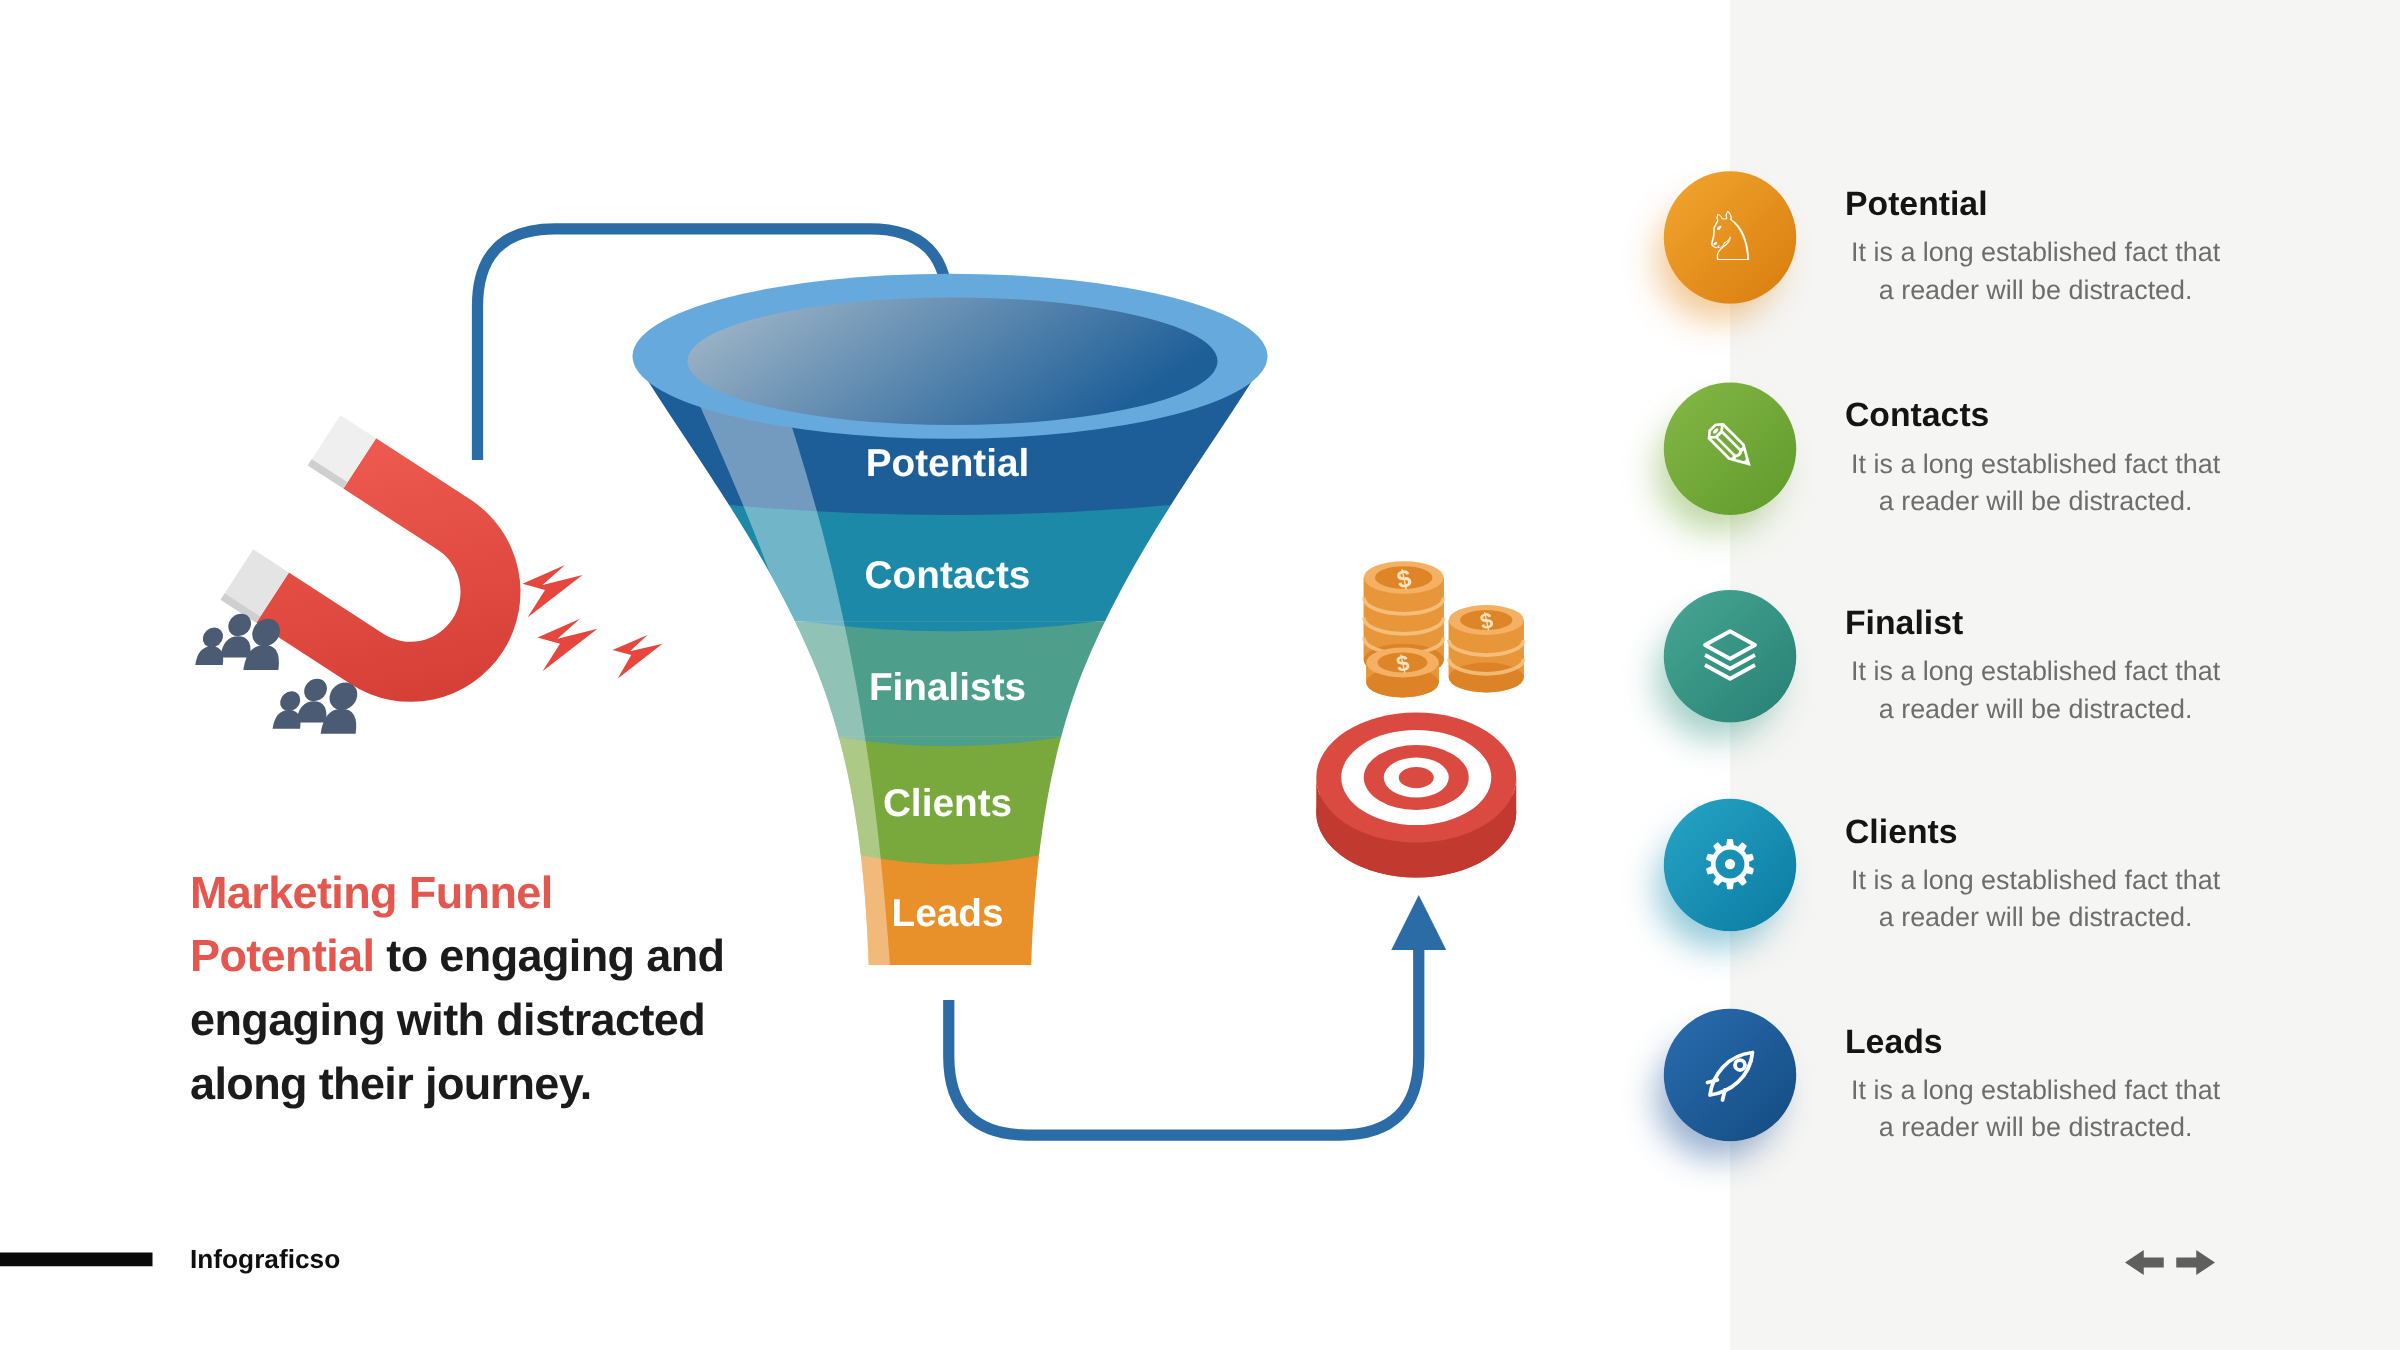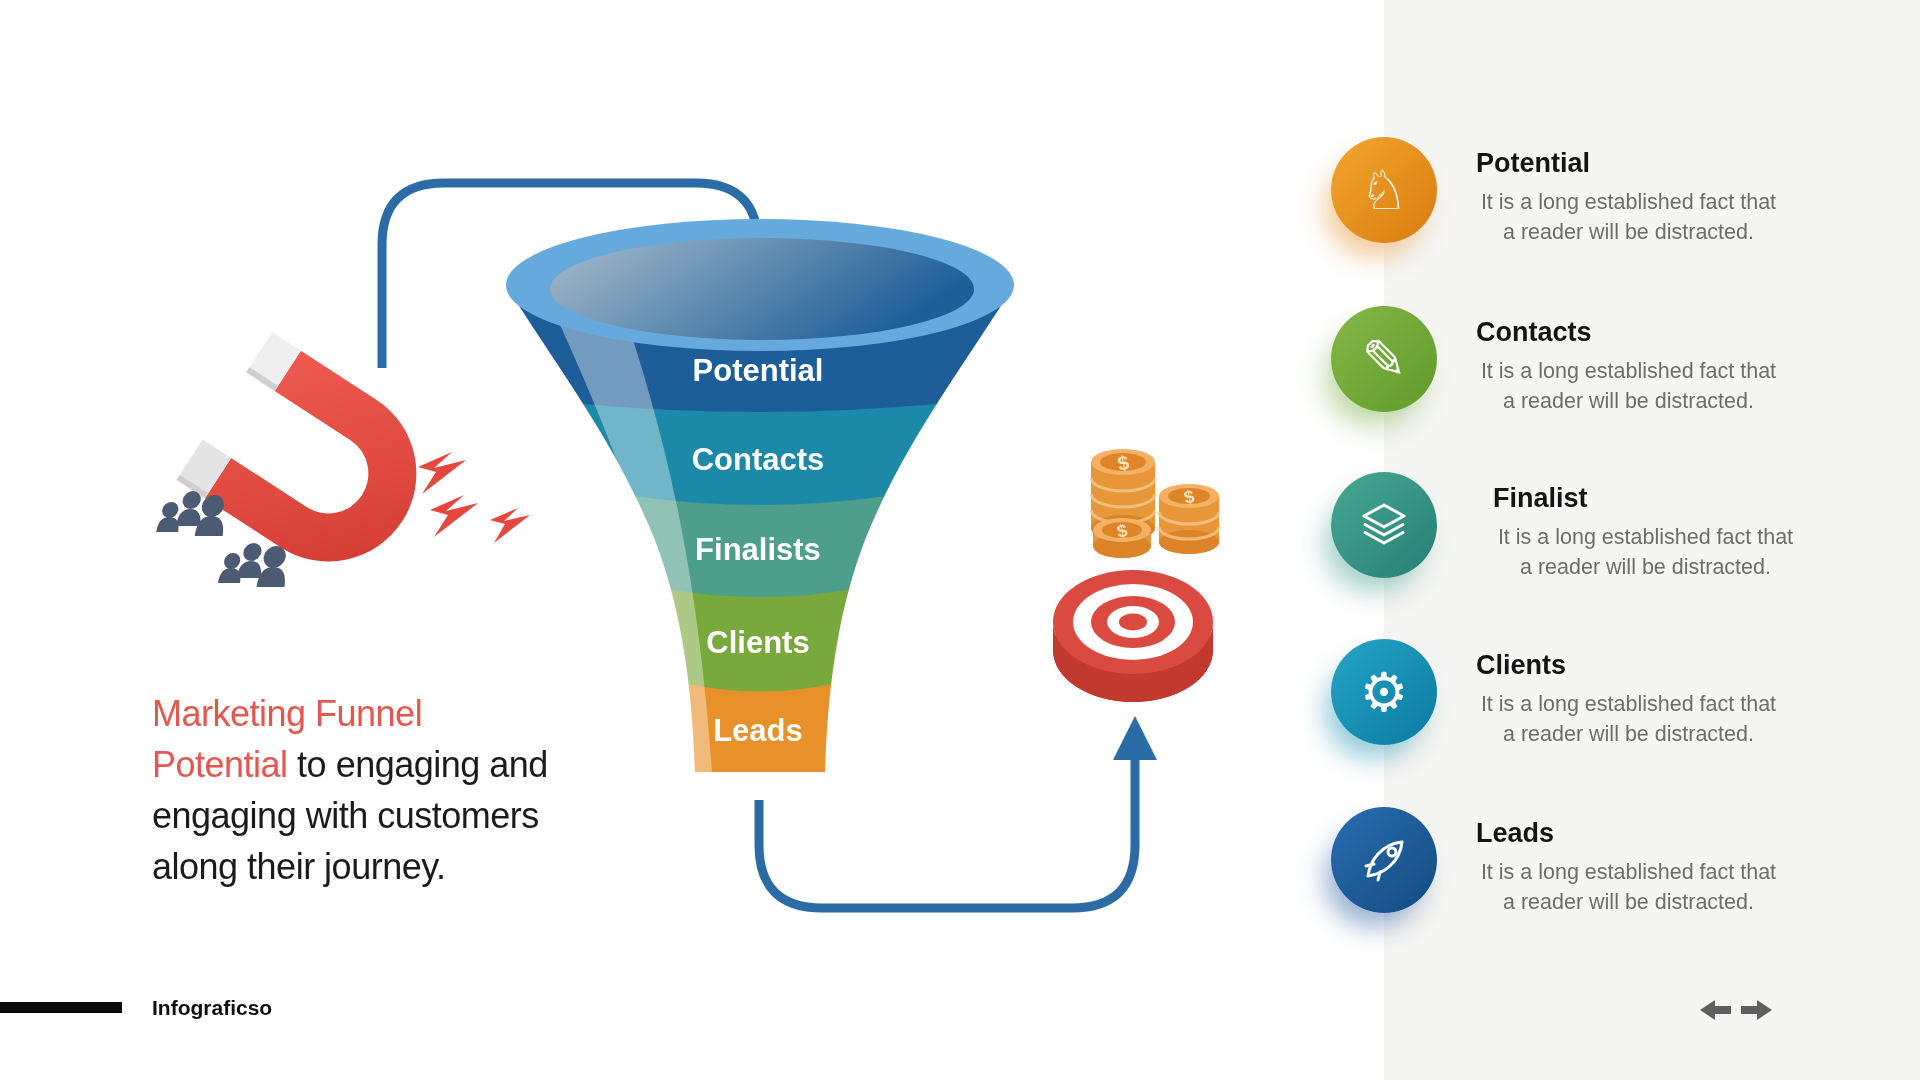--- a/index.html
+++ b/index.html
@@ -2,21 +2,21 @@
 <html><head>
 <meta charset="utf-8">
 <style>
   html,body{margin:0;padding:0;}
   body{width:1920px;height:1080px;font-family:"Liberation Sans",sans-serif;background:#ffffff;overflow:hidden;}
   .stage{position:relative;width:1920px;height:1080px;}
   .side-panel{position:absolute;left:1384px;top:0;width:536px;height:1080px;background:#f5f5f3;}
   .scene-svg{position:absolute;left:0;top:0;}
 
   
-  .headline{position:absolute;left:152px;top:688px;width:500px;font-weight:normal;font-size:36px;line-height:51px;color:#1b1b1b;letter-spacing:-0.5px;}
+  .headline{position:absolute;left:152px;top:688px;width:500px;font-weight:bold;font-size:36px;line-height:51px;color:#1b1b1b;letter-spacing:-0.5px;}
   .accent{color:#e4574e;}
   .side-icon{position:absolute;left:1331px;width:106px;height:106px;border-radius:50%;display:flex;align-items:center;justify-content:center;color:#ffffff;}
   .glyph{font-size:54px;line-height:1;}
   .icon-orange{background:linear-gradient(135deg,#f2a62f,#d87c0e);box-shadow:-10px 18px 26px -4px rgba(228,140,30,.45);}
   .icon-green{background:linear-gradient(135deg,#85b847,#5f9a2b);box-shadow:-10px 18px 26px -4px rgba(116,168,58,.45);}
   .icon-teal{background:linear-gradient(135deg,#47a893,#277f74);box-shadow:-10px 18px 26px -4px rgba(56,150,132,.45);}
   .icon-cyan{background:linear-gradient(135deg,#26a5c6,#0b7aa0);box-shadow:-10px 18px 26px -4px rgba(20,140,172,.45);}
   .icon-blue{background:linear-gradient(135deg,#2a6db1,#134b80);box-shadow:-10px 18px 26px -4px rgba(30,85,150,.45);}
   .side-text{position:absolute;left:1476px;width:340px;}
   .side-title{font-size:27px;font-weight:bold;color:#141414;margin:0 0 9px 0;}
@@ -164,21 +164,21 @@
       <ellipse cx="0" cy="0" rx="60" ry="38" fill="#ffffff"></ellipse>
       <ellipse cx="0" cy="0" rx="42" ry="26" fill="#da4a41"></ellipse>
       <ellipse cx="0" cy="0" rx="26" ry="16" fill="#ffffff"></ellipse>
       <ellipse cx="0" cy="0" rx="14" ry="8.5" fill="#da4a41"></ellipse>
     </g>
   </svg>
 
   <div class="headline">
     <span class="accent">Marketing Funnel</span><br>
     <span class="accent">Potential</span><span> to engaging and</span><br>
-    <span>engaging with customers</span><br>
+    <span>engaging with distracted</span><br>
     <span>along their journey.</span>
   </div>
 
   <div class="side-icon icon-orange" style="top:137px;">
     <span class="glyph">♘</span>
   </div>
   <div class="side-text" style="top:148px;">
     <p class="side-title">Potential</p>
     <p class="side-desc">It is a long established fact that a reader will be distracted.</p>
   </div>
@@ -193,21 +193,21 @@
 
   <div class="side-icon icon-teal" style="top:472px;">
     <svg width="56" height="56" viewBox="0 0 56 56">
       <g fill="none" stroke="#ffffff" stroke-width="3" stroke-linejoin="round">
         <path d="M 28 8 L 48 19 L 28 30 L 8 19 Z"></path>
         <path d="M 8 27 L 28 38 L 48 27"></path>
         <path d="M 8 35 L 28 46 L 48 35"></path>
       </g>
     </svg>
   </div>
-  <div class="side-text" style="top:483px;margin-left:17px;">
+  <div class="side-text" style="top:483px;">
     <p class="side-title">Finalist</p>
     <p class="side-desc">It is a long established fact that a reader will be distracted.</p>
   </div>
 
   <div class="side-icon icon-cyan" style="top:639px;">
     <span class="glyph">⚙</span>
   </div>
   <div class="side-text" style="top:650px;">
     <p class="side-title">Clients</p>
     <p class="side-desc">It is a long established fact that a reader will be distracted.</p>

